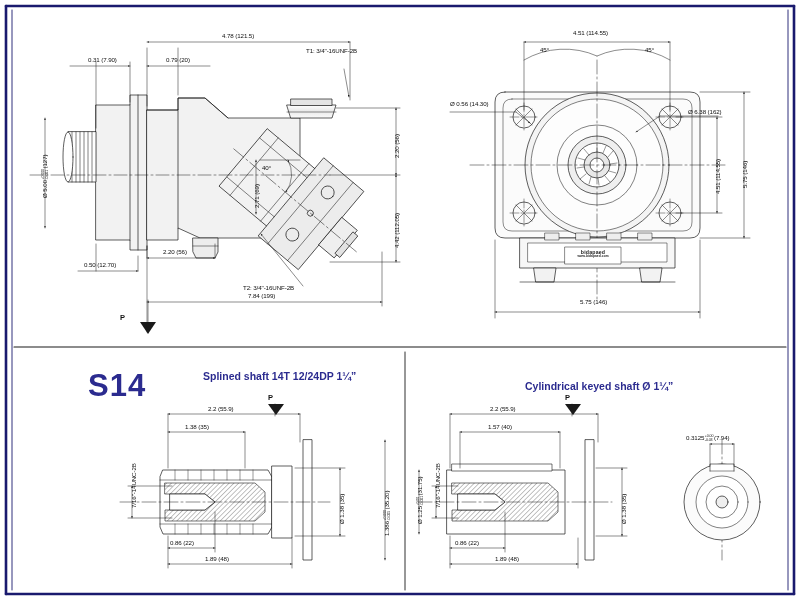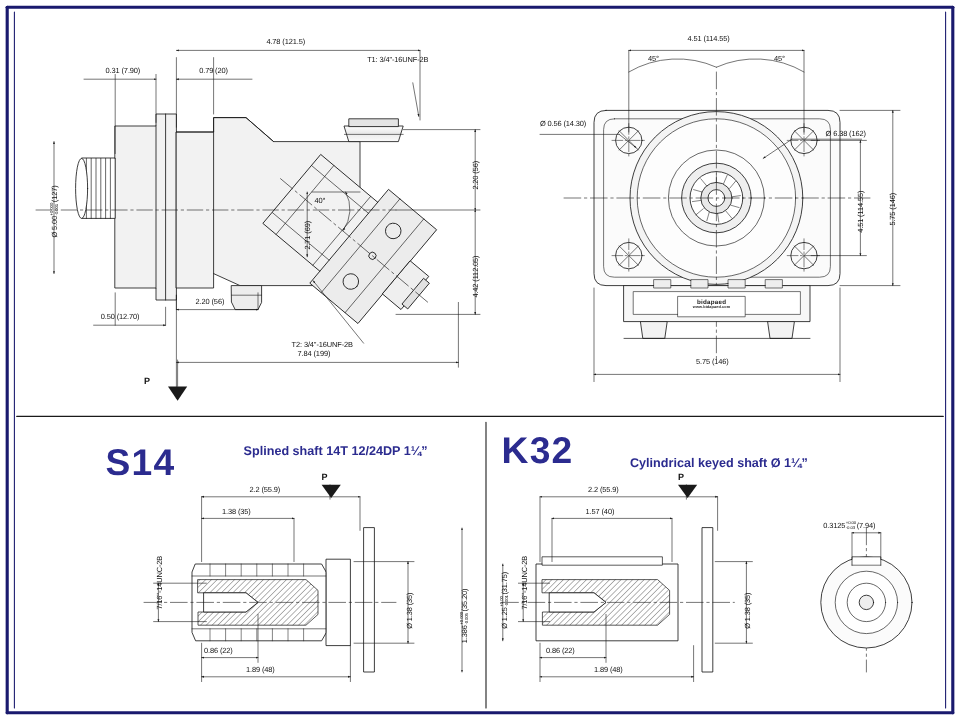--- a/index.html
+++ b/index.html
@@ -486,21 +486,20 @@
 <div class="lbl" style="left:208px;top:406px;">2.2 (55.9)</div>
 <div class="lbl" style="left:185px;top:424px;">1.38 (35)</div>
 <div class="lbl pm" style="left:268px;top:394px;">P</div>
 <div class="lbl v" style="left:339px;top:524px;">Ø 1.38 (35)</div>
 <div class="lbl" style="left:170px;top:540px;">0.86 (22)</div>
 <div class="lbl" style="left:205px;top:556px;">1.89 (48)</div>
 <div class="lbl v" style="left:384px;top:536px;">
   <span>1.386</span><span class="tol"><span>+0.000</span><span>-0.005</span></span><span>(35.20)</span>
 </div>
 
-<div class="code" style="left:418px;top:358px;">K32</div>
 <div class="codedesc" style="left:525px;top:380px;">Cylindrical keyed shaft Ø 1¼”</div>
 
 <div class="lbl v" style="left:435px;top:508px;">7/16"-14UNC-2B</div>
 <div class="lbl v" style="left:417px;top:524px;">
   <span>Ø 1.25</span><span class="tol"><span>+0.00</span><span>-0.001</span></span><span>(31.75)</span>
 </div>
 <div class="lbl" style="left:490px;top:406px;">2.2 (55.9)</div>
 <div class="lbl" style="left:488px;top:424px;">1.57 (40)</div>
 <div class="lbl pm" style="left:565px;top:394px;">P</div>
 <div class="lbl v" style="left:621px;top:524px;">Ø 1.38 (35)</div>

